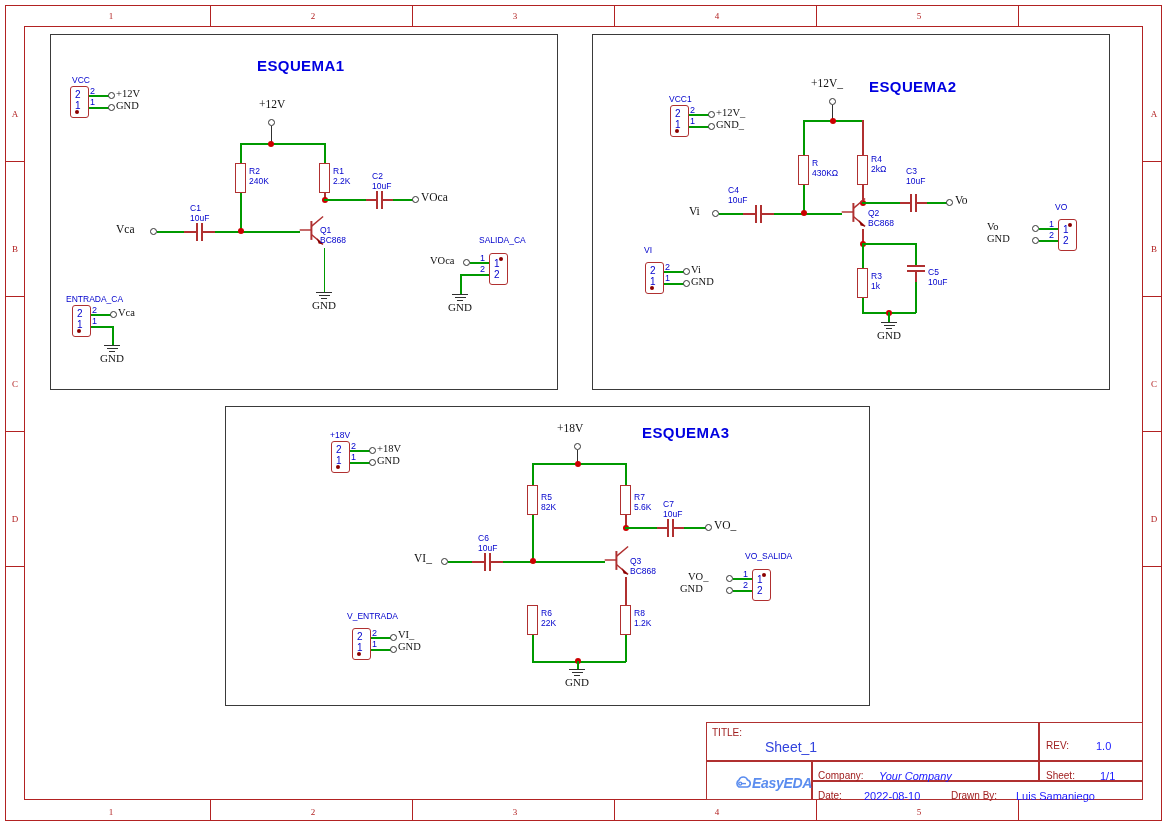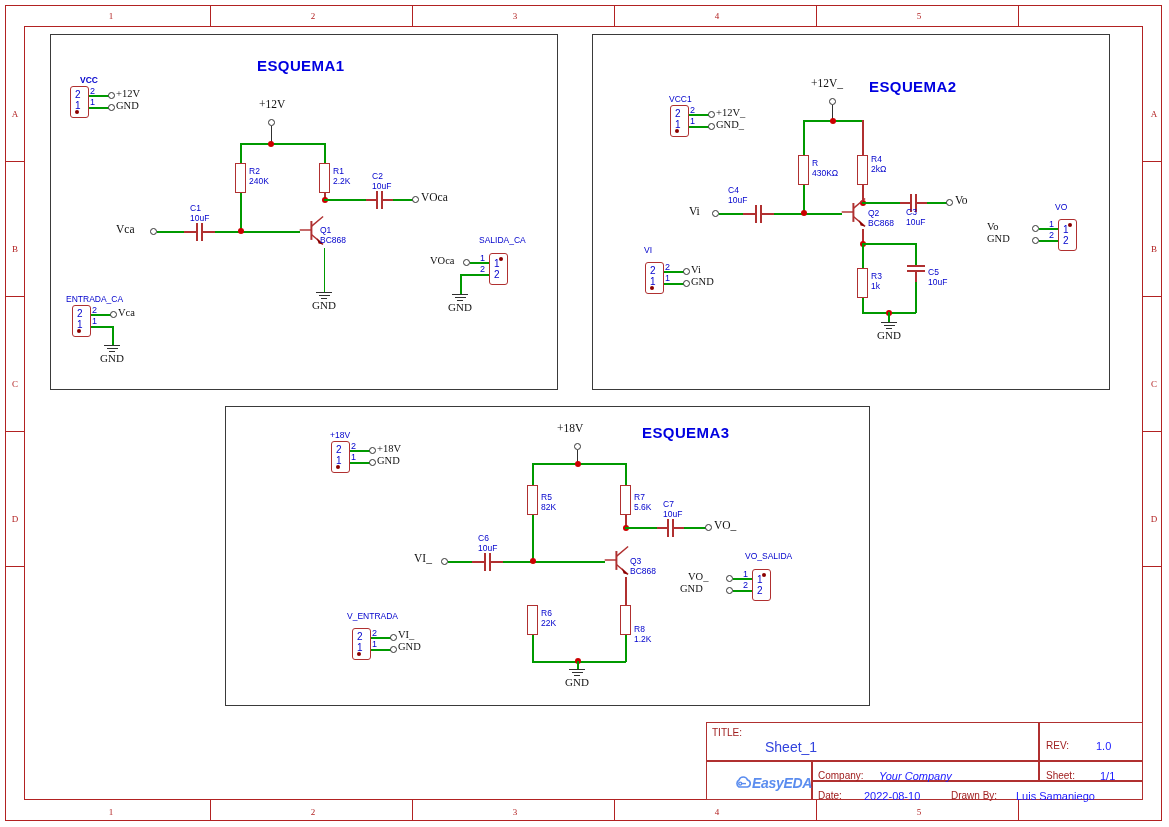--- a/index.html
+++ b/index.html
@@ -115,21 +115,21 @@
   <div class="tick-h" style="left:1143px;top:566px;width:19px;"></div>
   <div class="ruler-seg" style="left:1146px;top:108px;width:16px;">A</div>
   <div class="ruler-seg" style="left:1146px;top:243px;width:16px;">B</div>
   <div class="ruler-seg" style="left:1146px;top:378px;width:16px;">C</div>
   <div class="ruler-seg" style="left:1146px;top:513px;width:16px;">D</div>
 
   <div class="sch-box" style="left:50px;top:34px;width:508px;height:356px;"></div>
   <div class="sch-title" style="left:257px;top:57px;">ESQUEMA1</div>
 
   <div class="conn" style="left:70px;top:86px;">
-    <div class="cname" style="left:10px;top:-11px;font-weight:bold;">VCC</div>
+    <div class="cname" style="left:2px;top:-11px;">VCC</div>
     <div class="body" style="left:0;top:0;"></div>
     <div class="dot" style="left:5px;top:24px;"></div>
     <div class="pinin" style="left:5px;top:3px;">2</div>
     <div class="pinin" style="left:5px;top:14px;">1</div>
     <div class="pinnum" style="left:20px;top:0px;">2</div>
     <div class="pinnum" style="left:20px;top:11px;">1</div>
     <div class="wire-g h" style="left:19px;top:9px;width:20px;"></div>
     <div class="wire-g h" style="left:19px;top:21px;width:20px;"></div>
     <div class="port-o" style="left:38px;top:6px;"></div>
     <div class="port-o" style="left:38px;top:18px;"></div>
@@ -299,21 +299,21 @@
   <div class="wire-g h" style="left:862px;top:202px;width:38px;"></div>
   <div class="wire-r h" style="left:900px;top:202px;width:10px;"></div>
   <div class="cap-v" style="left:910px;top:194px;">
     <div class="plate" style="left:0;top:0;"></div>
     <div class="plate" style="left:5px;top:0;"></div>
   </div>
   <div class="wire-r h" style="left:917px;top:202px;width:10px;"></div>
   <div class="wire-g h" style="left:927px;top:202px;width:20px;"></div>
   <div class="port-o" style="left:946px;top:199px;"></div>
   <div class="netlbl" style="left:955px;top:194px;">Vo</div>
-  <div class="ref" style="left:906px;top:167px;margin-top:41px;">
+  <div class="ref" style="left:906px;top:167px;">
     <span>C3</span><br>
     <span>10uF</span>
   </div>
 
   <div class="netlbl" style="left:689px;top:205px;">Vi</div>
   <div class="port-o" style="left:712px;top:210px;"></div>
   <div class="wire-g h" style="left:719px;top:213px;width:24px;"></div>
   <div class="wire-r h" style="left:743px;top:213px;width:12px;"></div>
   <div class="cap-v" style="left:755px;top:205px;">
     <div class="plate" style="left:0;top:0;"></div>
@@ -494,21 +494,21 @@
   <div class="wire-r v" style="left:625px;top:577px;height:28px;"></div>
 
   <div class="res" style="left:527px;top:605px;"></div>
   <div class="ref" style="left:541px;top:609px;">
     <span>R6</span><br>
     <span>22K</span>
   </div>
   <div class="wire-g v" style="left:532px;top:635px;height:27px;"></div>
 
   <div class="res" style="left:620px;top:605px;"></div>
-  <div class="ref" style="left:634px;top:609px;margin-top:16px;">
+  <div class="ref" style="left:634px;top:609px;">
     <span>R8</span><br>
     <span>1.2K</span>
   </div>
   <div class="wire-g v" style="left:625px;top:635px;height:27px;"></div>
 
   <div class="wire-g h" style="left:532px;top:661px;width:94px;"></div>
   <div class="junc" style="left:574.5px;top:658px;"></div>
   <div class="wire-g v" style="left:577px;top:661px;height:8px;"></div>
   <div class="gnd" style="left:569px;top:669px;">
     <i class="g1"></i>

